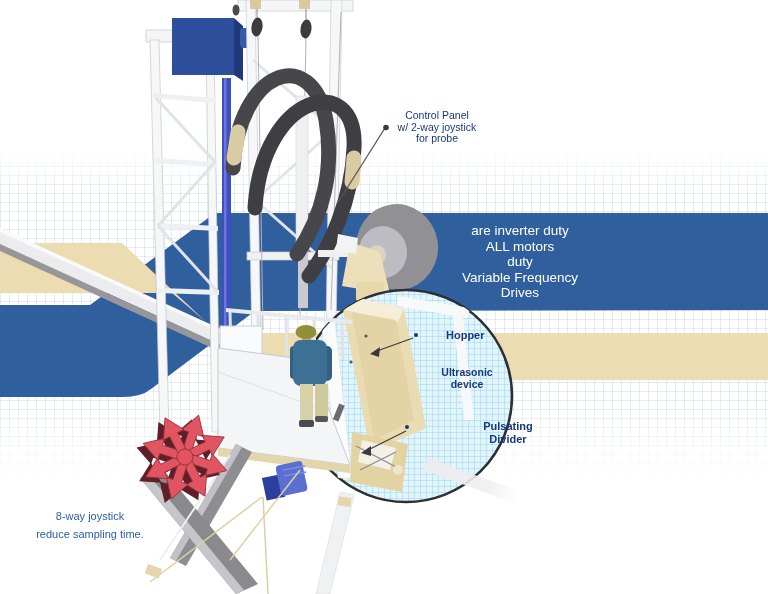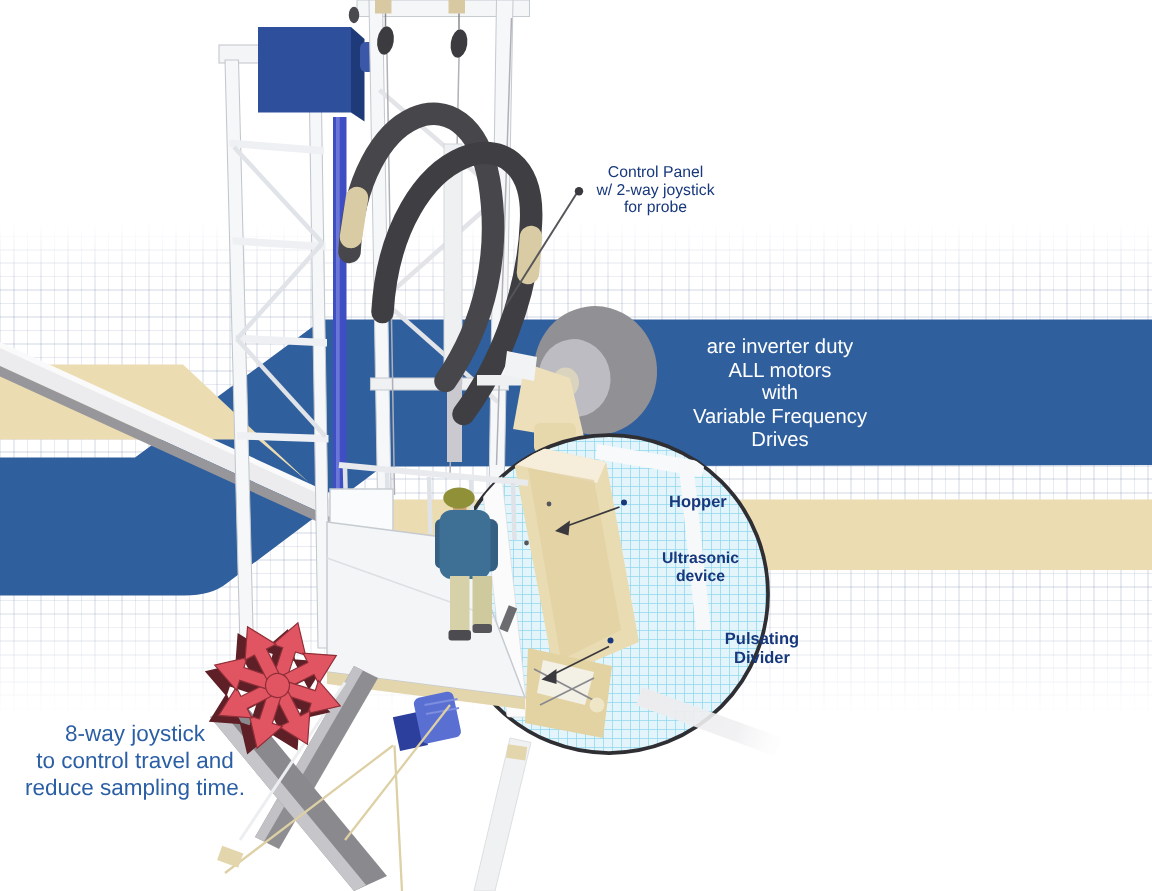--- a/index.html
+++ b/index.html
@@ -36,22 +36,22 @@
     left:425px;top:223px;width:190px;text-align:center;
     color:var(--banner-text,#ffffff);font-size:13.5px;line-height:15.6px;
   }
   .banner-text span{display:block;}
   .inset-label{color:var(--title-blue,#17387c);font-weight:bold;padding-left:24px;}
   .lbl-hopper{left:422px;top:329px;font-size:11px;line-height:12px;}
   .lbl-ultra{left:403px;top:367px;width:80px;text-align:center;font-size:10.5px;line-height:11.8px;}
   .lbl-divider{left:412px;top:420px;width:54px;text-align:center;font-size:11px;line-height:12.5px;margin-left:45px;}
   .lbl-ultra span,.lbl-divider span{display:block;}
   .joystick-note{
-    left:6px;top:481px;width:168px;text-align:center;
-    color:var(--note-blue,#2b5fa5);font-size:15px;line-height:18px;
+    left:6px;top:507px;width:168px;text-align:center;
+    color:var(--note-blue,#2b5fa5);font-size:11px;line-height:18px;
   }
   .joystick-note span{display:block;}
 </style>
 </head>
 <body>
 
 <div class="abs grid-band"></div>
 <div class="abs grid-fade-top"></div>
 <div class="abs grid-fade-bottom"></div>
 
@@ -262,36 +262,35 @@
 
 <div class="abs callout-cp">
   <span>Control Panel</span>
   <span>w/ 2-way joystick</span>
   <span>for probe</span>
 </div>
 
 <div class="abs banner-text">
   <span>are inverter duty</span>
   <span>ALL motors</span>
-  <span>with</span>
+  <span>duty</span>
   <span>Variable Frequency</span>
   <span>Drives</span>
 </div>
 
 <div class="abs inset-label lbl-hopper">
   <span>Hopper</span>
 </div>
 
 <div class="abs inset-label lbl-ultra">
   <span>Ultrasonic</span>
   <span>device</span>
 </div>
 
 <div class="abs inset-label lbl-divider">
   <span>Pulsating</span>
   <span>Divider</span>
 </div>
 
 <div class="abs joystick-note">
   <span>8-way joystick</span>
-  <span>to control travel and</span>
   <span>reduce sampling time.</span>
 </div>
 
 </body></html>

